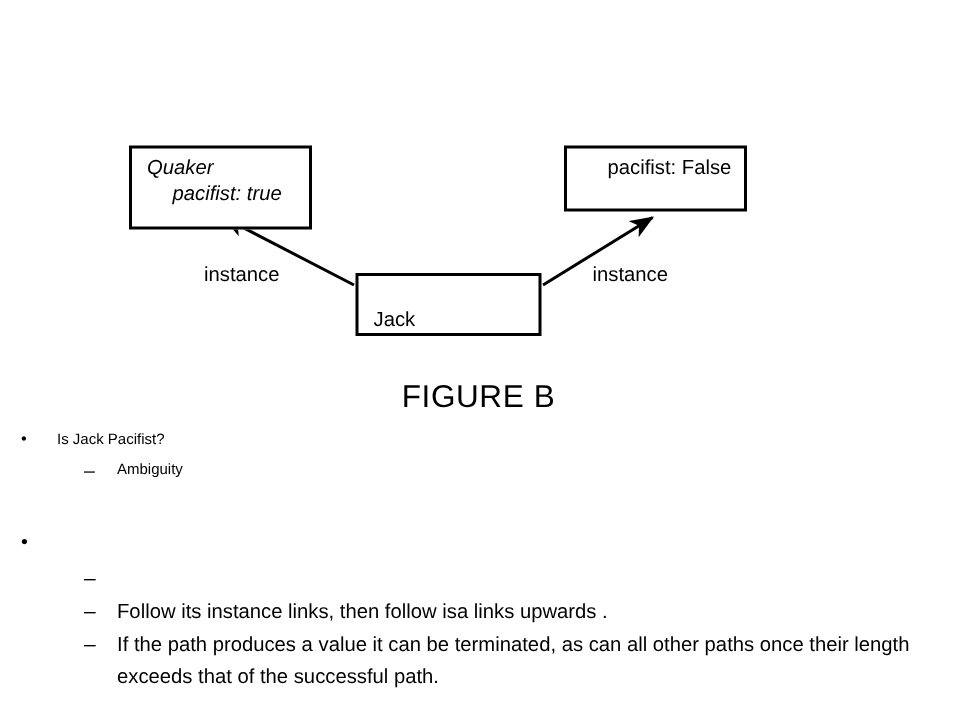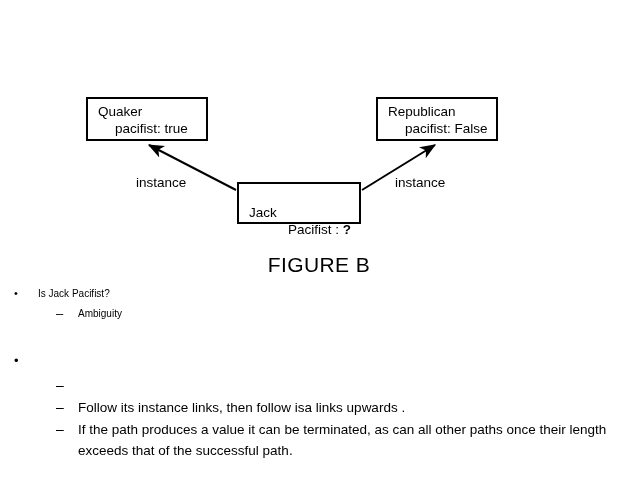--- a/index.html
+++ b/index.html
@@ -60,21 +60,22 @@
     padding-left: 0;
   }
   .bold-q {
     font-weight: bold;
   }
 
   #box-quaker {
     left: 86px;
     top: 97px;
     width: 122px;
-    height: 44px;
+    height: 56px;
+    font-style: italic;
   }
   #box-republican {
     left: 376px;
     top: 97px;
     width: 122px;
     height: 44px;
   }
   #box-jack {
     left: 237px;
     top: 182px;
@@ -189,27 +190,25 @@
       <line x1="236" y1="190" x2="149" y2="145" stroke="#000000" stroke-width="2" marker-end="url(#arrowhead)"></line>
       <line x1="362" y1="190" x2="435" y2="145" stroke="#000000" stroke-width="2" marker-end="url(#arrowhead)"></line>
     </svg>
 
     <div class="frame-box" id="box-quaker">
       <div class="frame-title">Quaker</div>
       <div class="frame-slot">pacifist: true</div>
     </div>
 
     <div class="frame-box" id="box-republican">
-      <div class="frame-title">Republican</div>
       <div class="frame-slot">pacifist: False</div>
     </div>
 
     <div class="frame-box" id="box-jack">
       <div class="frame-title">Jack</div>
-      <div class="frame-slot right-slot"><span>Pacifist</span><span> : </span><span class="bold-q">?</span></div>
     </div>
 
     <div class="edge-label" id="label-instance-left">instance</div>
     <div class="edge-label" id="label-instance-right">instance</div>
 
   </div>
 
   <div id="figure-caption">FIGURE B</div>
 
   <div id="body-text">

